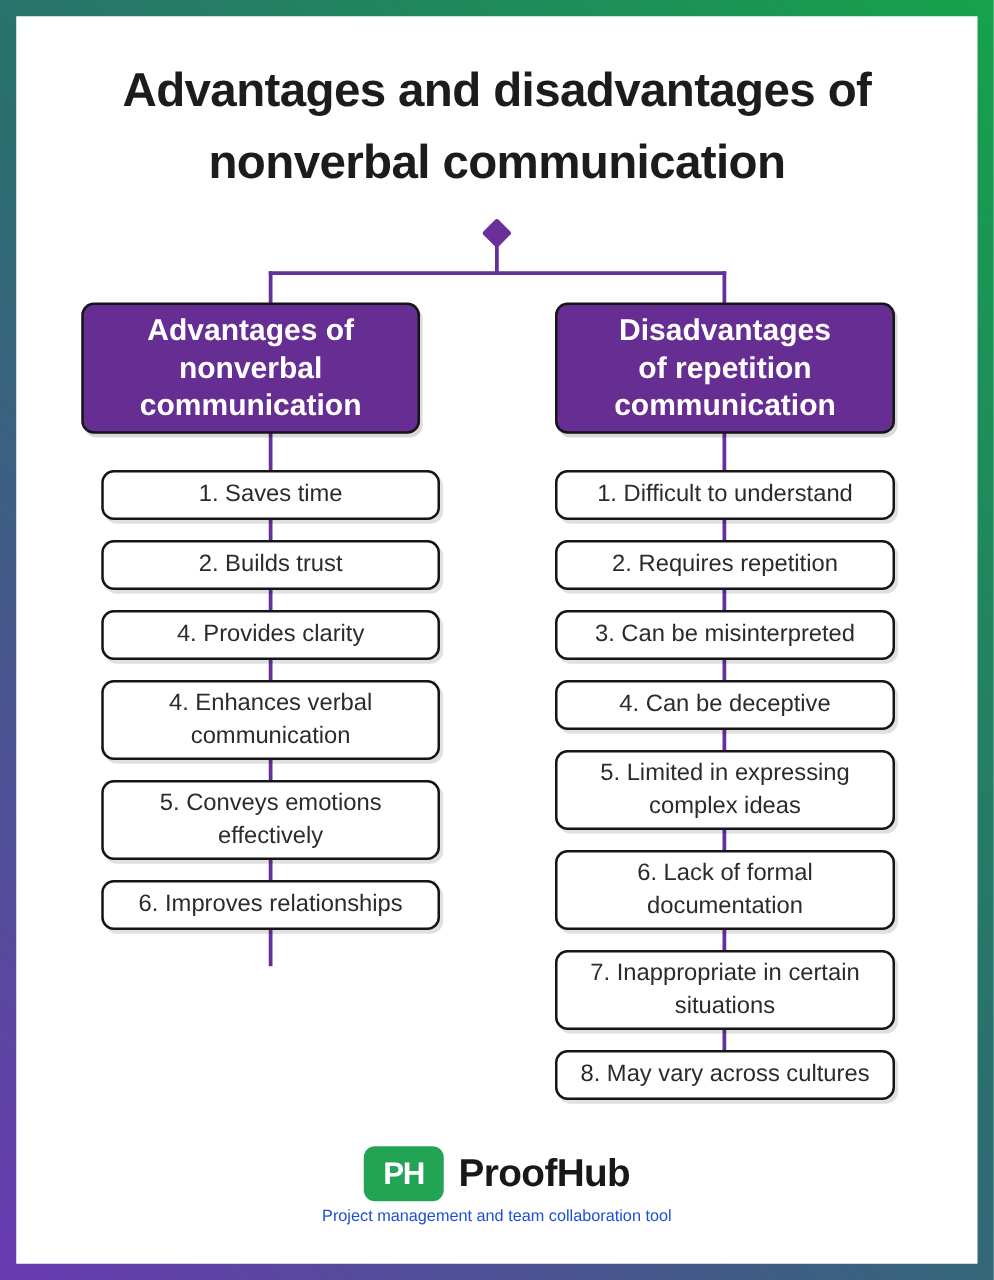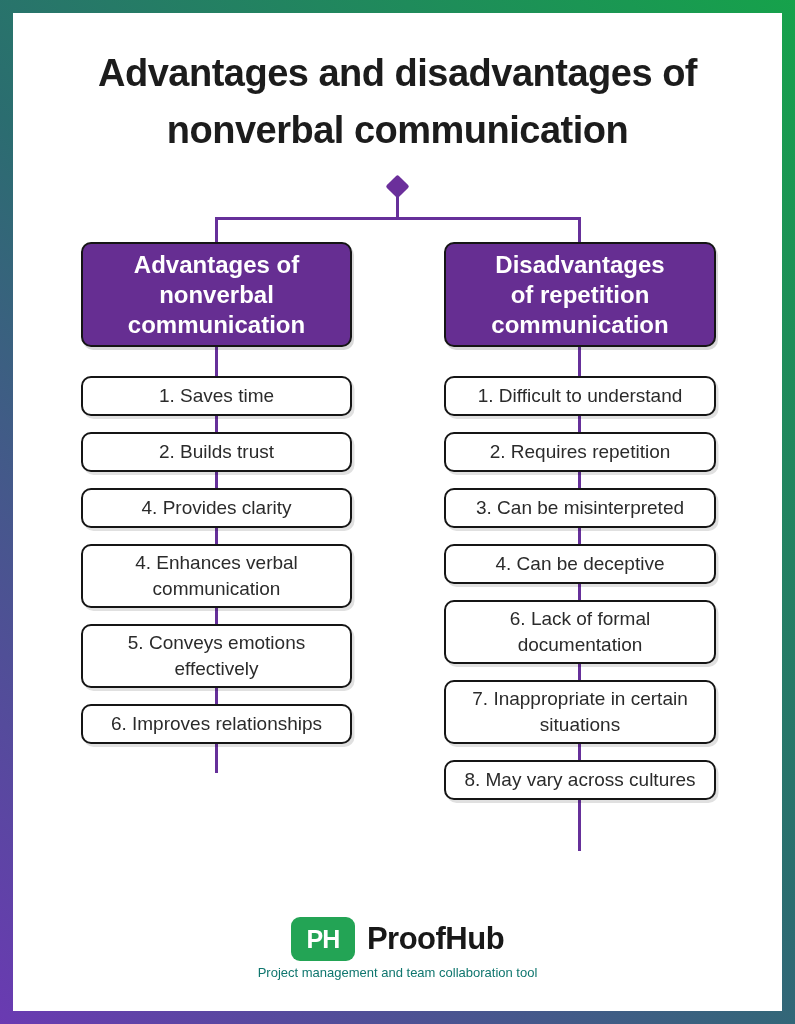--- a/index.html
+++ b/index.html
@@ -28,21 +28,21 @@
   .vline-left  { left:202px; top:204px; width:3px; height:556px; }
   .vline-right { left:565px; top:204px; width:3px; height:634px; }
 
   .hdr {
     position:absolute; top:229px; height:105px; box-sizing:border-box;
     background:#662e92; border:2.5px solid #151515; border-radius:10px;
     display:flex; flex-direction:column; justify-content:center; align-items:center;
     color:#ffffff; font-weight:700; font-size:24px; line-height:30px;
     text-align:center; z-index:2; box-shadow:2px 3px 0 rgba(0,0,0,0.15);
   }
-  .hdr-left  { left:68px;  width:271px; }
+  .hdr-left  { left:52px;  width:271px; }
   .hdr-right { left:431px; width:272px; }
 
   .col { position:absolute; top:363px; display:flex; flex-direction:column; gap:16px; z-index:2; }
   .col-left  { left:68px;  width:271px; }
   .col-right { left:431px; width:272px; }
   .item {
     box-sizing:border-box; min-height:40px; background:#ffffff;
     border:2.5px solid #151515; border-radius:10px; padding:4px 9px;
     display:flex; align-items:center; justify-content:center; text-align:center;
     font-size:19px; line-height:26px; color:#2b2b2b;
@@ -54,21 +54,21 @@
     display:flex; justify-content:center; align-items:center; gap:12px;
   }
   .logo-badge {
     width:64px; height:44px; background:#23a455; border-radius:9px;
     display:flex; align-items:center; justify-content:center;
     color:#ffffff; font-weight:700; font-size:25px; letter-spacing:-1px;
   }
   .brand { font-weight:700; font-size:31px; color:#181818; letter-spacing:-0.5px; }
   .tagline {
     position:absolute; top:952px; left:0; width:100%; text-align:center;
-    font-size:13px; color:#0f766e;
+    font-size:13px; color:#1d4ed8;
   }
 </style>
 </head>
 <body>
 
 <div class="frame">
   <div class="canvas">
 
     <h1 class="title">
       <span>Advantages and disadvantages of</span>
@@ -100,20 +100,21 @@
       <div class="item">4. Enhances verbal communication</div>
       <div class="item">5. Conveys emotions effectively</div>
       <div class="item">6. Improves relationships</div>
     </div>
 
     <div class="col col-right">
       <div class="item">1. Difficult to understand</div>
       <div class="item">2. Requires repetition</div>
       <div class="item">3. Can be misinterpreted</div>
       <div class="item">4. Can be deceptive</div>
+      <div class="item">5. Limited in expressing complex ideas</div>
       <div class="item">6. Lack of formal documentation</div>
       <div class="item">7. Inappropriate in certain situations</div>
       <div class="item">8. May vary across cultures</div>
     </div>
 
     <div class="footer-row">
       <div class="logo-badge">
         <span>PH</span>
       </div>
       <div class="brand">ProofHub</div>

